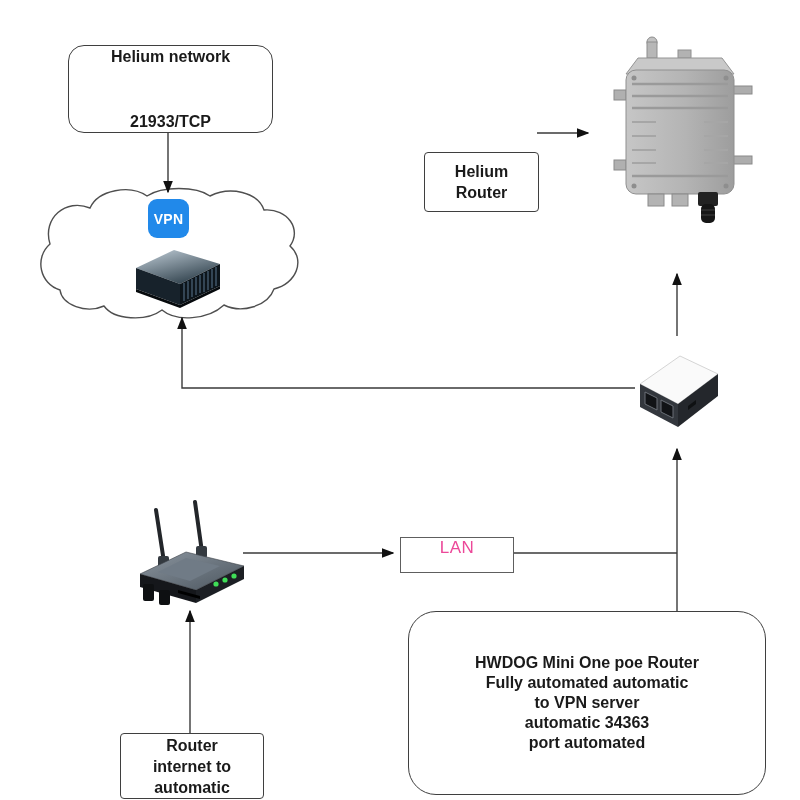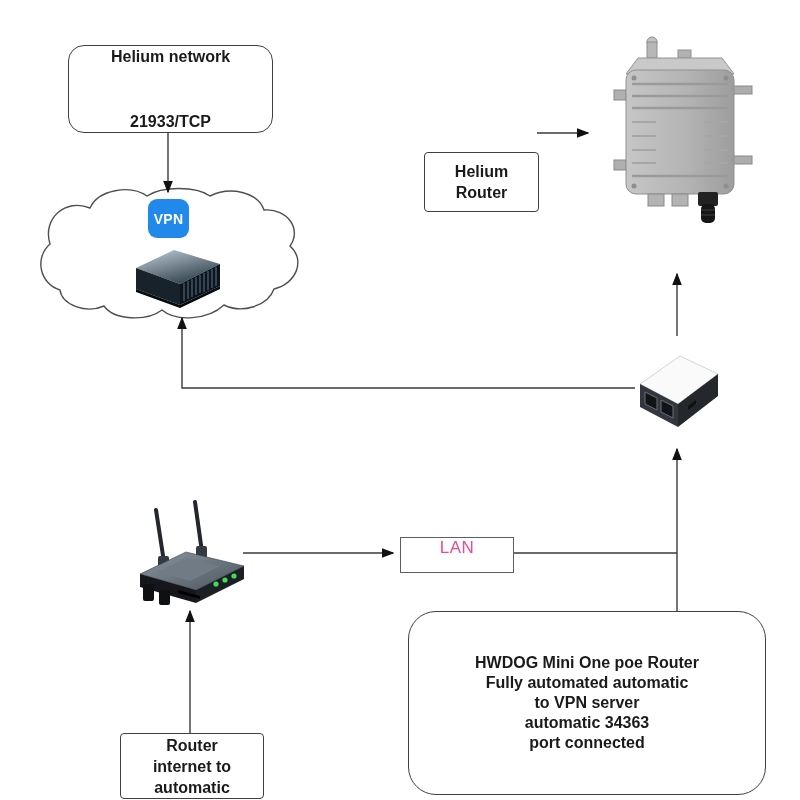--- a/index.html
+++ b/index.html
@@ -176,21 +176,21 @@
 
   <div class="box-lan">
     <span>LAN</span>
   </div>
 
   <div class="rbox box-hwdog">
     <div>HWDOG Mini One poe Router</div>
     <div>Fully automated automatic</div>
     <div>to VPN server</div>
     <div>automatic 34363</div>
-    <div>port connected</div>
+    <div>port automated</div>
   </div>
 
   <div class="rbox box-router-internet">
     <div>Router</div>
     <div>internet to</div>
     <div>automatic</div>
   </div>
 
 </div>
 

